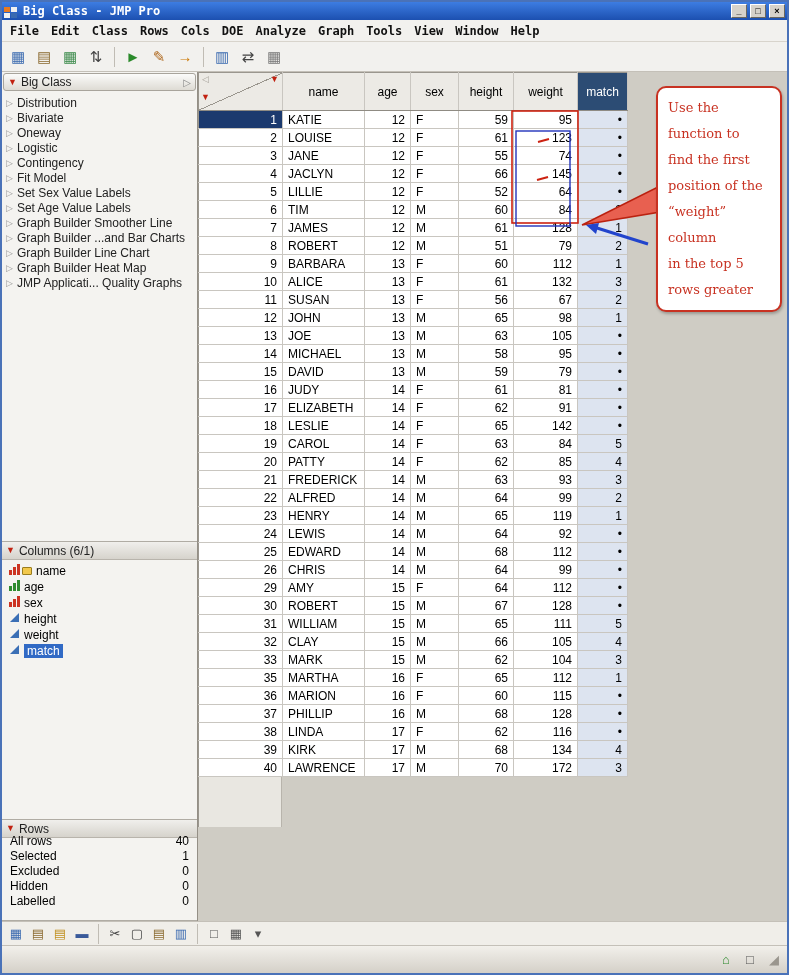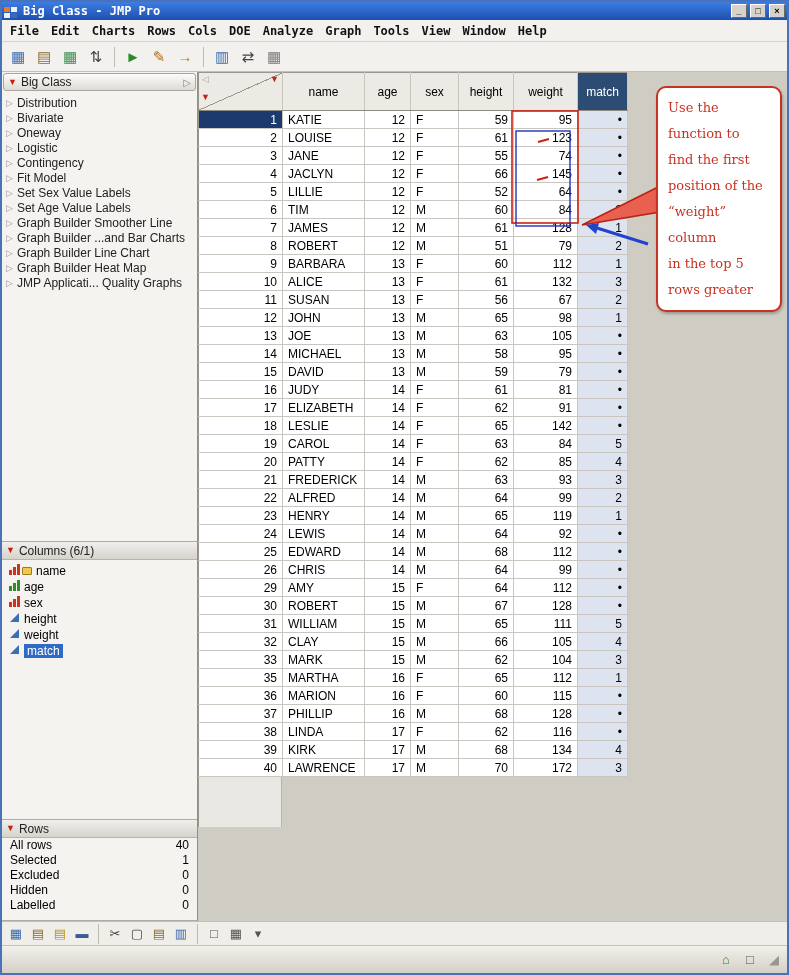--- a/index.html
+++ b/index.html
@@ -28,21 +28,21 @@
   .panel-header{height:18px;flex:0 0 18px;background:linear-gradient(180deg,#f0efec,#d6d3cc);border-bottom:1px solid #b8b4ac;display:flex;align-items:center;gap:4px;padding:0 4px;font-size:12px;color:#222;}
   .panel-table .panel-header{border:1px solid #a8a49c;border-radius:3px;margin:1px;background:linear-gradient(180deg,#fbfbfa,#dedbd4);}
   .red-tri{color:#c22211;font-size:9px;line-height:9px;}
   .collapse-arrow{margin-left:auto;color:#888;font-size:10px;}
   .script-list,.col-list{list-style:none;padding:3px 0 0 4px;}
   .script-item{display:flex;align-items:center;gap:4px;height:15px;font-size:12px;color:#222;white-space:nowrap;}
   .tri{color:#999;font-size:9px;}
   .col-item{display:flex;align-items:center;gap:4px;height:16px;font-size:12px;padding-left:3px;white-space:nowrap;}
   .col-label.sel{background:#316ac5;color:#fff;padding:0 3px;}
   .tag{width:10px;height:8px;background:#f2c84b;border:1px solid #9a7d1f;border-radius:1px;margin-left:-2px;display:inline-block;}
-  .stat-row{display:flex;height:15px;font-size:12px;padding:0 8px;align-items:flex-start;}
+  .stat-row{display:flex;height:15px;font-size:12px;padding:5px 8px;align-items:flex-end;}
   .stat-label{flex:1;}
   
   .table-area{flex:1 1 auto;position:relative;background:#cfccc4;overflow:hidden;}
   table{border-collapse:collapse;table-layout:fixed;font-size:12px;background:#fff;border-left:1px solid #9a968e;border-top:1px solid #9a968e;}
   th,td{border-right:1px solid #c9c6c0;border-bottom:1px solid #c9c6c0;height:18px;padding:0 5px;font-weight:normal;overflow:hidden;white-space:nowrap;color:#000;background:#fff;}
   thead th{height:38px;background:#eceae5;border-bottom:1px solid #8f8b83;text-align:center;}
   thead th.selcol-h{background:#2c4c74;color:#fff;}
   td.selcol{background:#dde4f0;}
   tbody th.rownum{text-align:right;}
   tbody th.rownum.sel{background:#1c3a6e;color:#fff;}
@@ -79,21 +79,21 @@
     </span>
     <span class="title">Big Class - JMP Pro</span>
     <button class="win-btn">_</button>
     <button class="win-btn">□</button>
     <button class="win-btn">×</button>
   </div>
 
   <div class="menubar" id="menubar">
       <span class="menu-item">File</span>
       <span class="menu-item">Edit</span>
-      <span class="menu-item">Charts</span>
+      <span class="menu-item">Class</span>
       <span class="menu-item">Rows</span>
       <span class="menu-item">Cols</span>
       <span class="menu-item">DOE</span>
       <span class="menu-item">Analyze</span>
       <span class="menu-item">Graph</span>
       <span class="menu-item">Tools</span>
       <span class="menu-item">View</span>
       <span class="menu-item">Window</span>
       <span class="menu-item">Help</span>
     </div>

